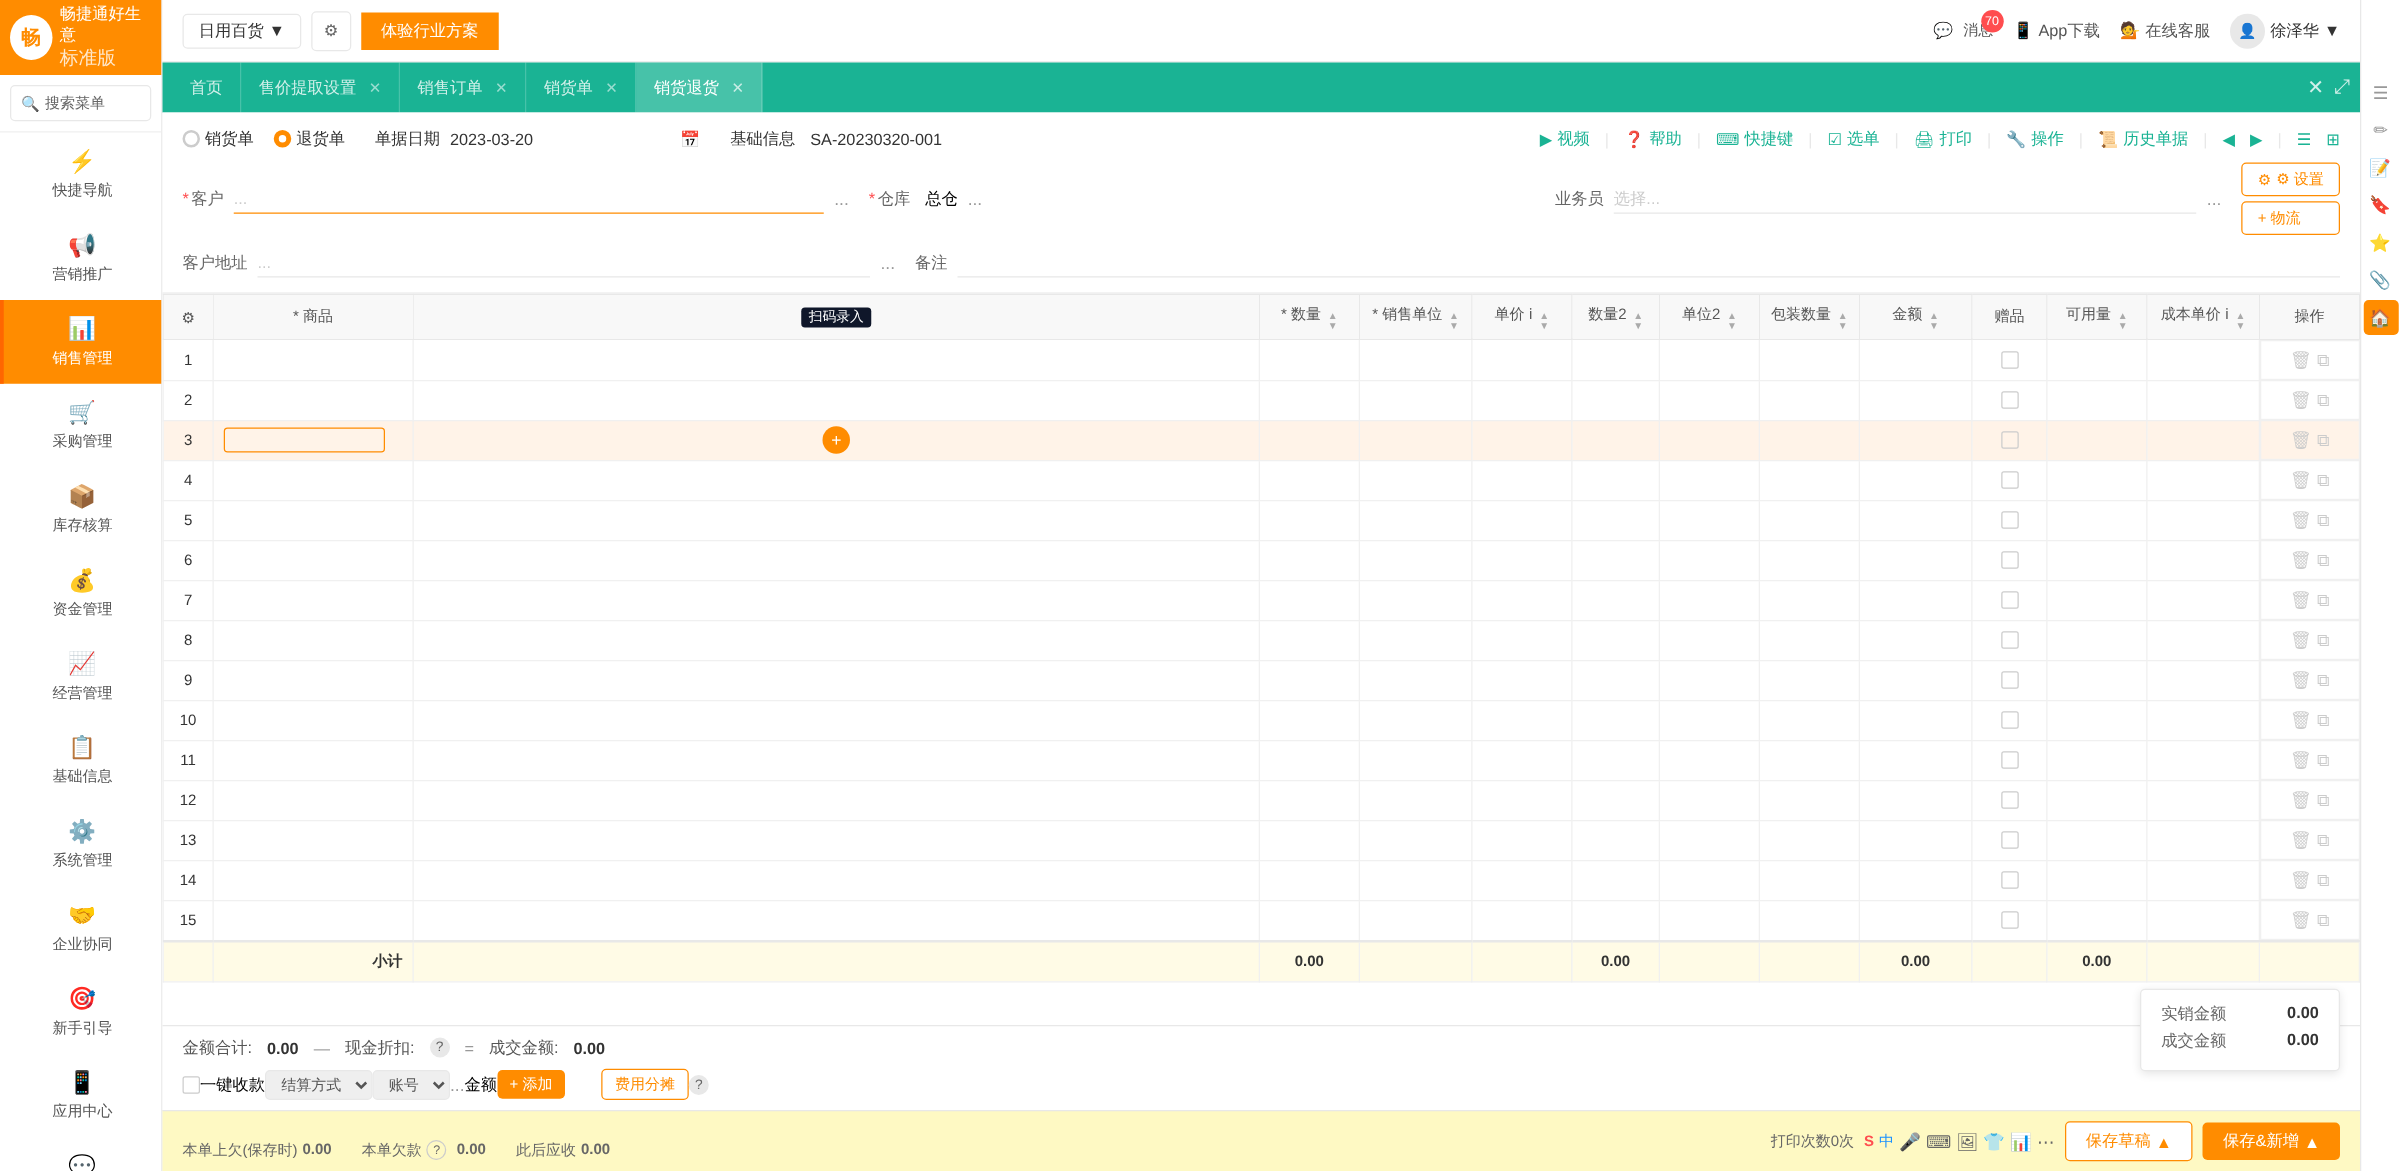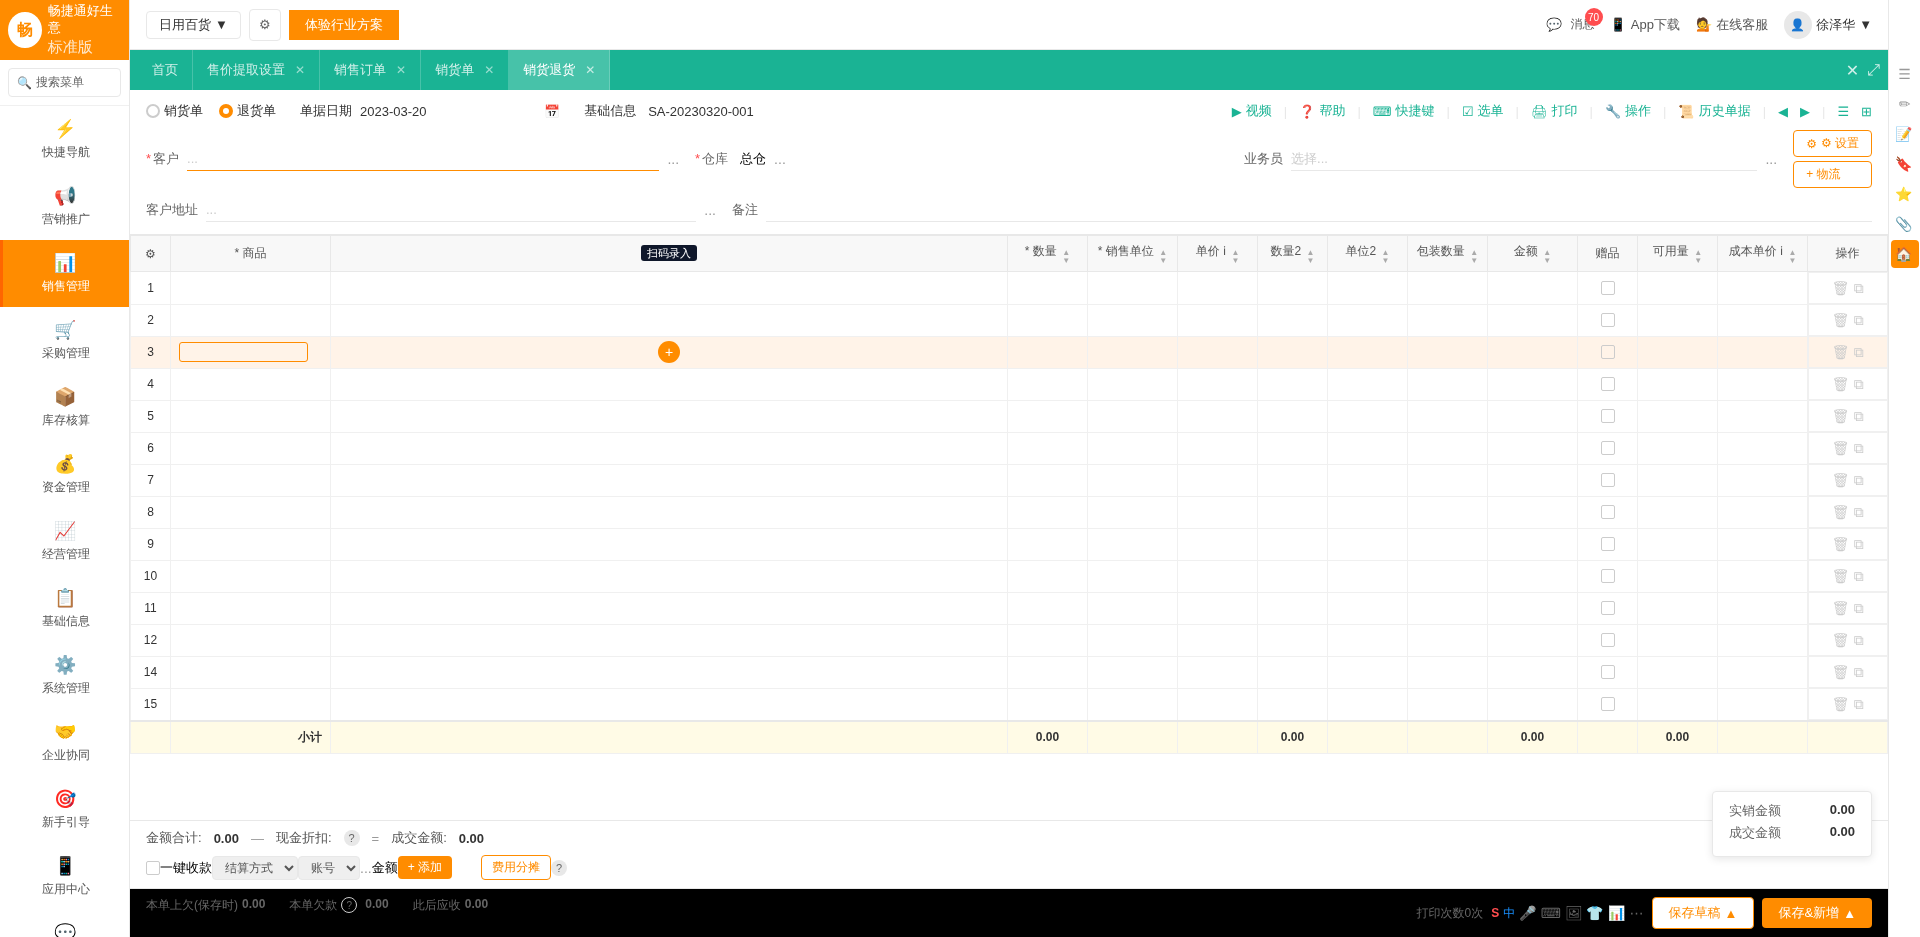--- a/index.html
+++ b/index.html
@@ -98,21 +98,21 @@
     .amount-label { color: #555; }
     .amount-value { color: #333; font-weight: bold; }
     .dash { color: #999; }
     .eq { color: #999; }
     .payment-row { display: flex; align-items: center; gap: 0; font-size: 13px; }
     .payment-checkbox { width: 14px; height: 14px; border: 1px solid #ccc; border-radius: 2px; }
     .payment-select { border: 1px solid #e8e8e8; border-radius: 4px; padding: 3px 8px; font-size: 12px; color: #555; cursor: pointer; }
     .fee-btn { background: #fff; border: 1px solid #ff8c00; color: #ff8c00; padding: 3px 10px; border-radius: 4px; cursor: pointer; font-size: 12px; margin-left: 29px; }
     .help-icon { width: 16px; height: 16px; border-radius: 50%; background: #e8e8e8; color: #666; font-size: 11px; display: flex; align-items: center; justify-content: center; cursor: pointer; }
 
-    .footer-bar { display: flex; align-items: flex-start; justify-content: space-between; padding: 8px 16px; background: #000000; border-top: 1px solid #e8e8e8; font-size: 12px; color: #666; gap: 28px; }
+    .footer-bar { display: flex; align-items: flex-end; justify-content: space-between; padding: 8px 16px; background: #fef9c3; border-top: 1px solid #e8e8e8; font-size: 12px; color: #666; gap: 28px; }
     .footer-info { display: flex; gap: 24px; }
     .footer-info-item { display: flex; gap: 4px; }
     .footer-actions { display: flex; gap: 8px; align-items: center; }
     .print-info { color: #666; }
     .btn-save-draft { background: #fff; border: 1px solid #ff8c00; color: #ff8c00; padding: 6px 16px; border-radius: 4px; cursor: pointer; font-size: 13px; display: flex; align-items: center; gap: 4px; }
     .btn-save-new { background: #ff8c00; border: none; color: #fff; padding: 6px 16px; border-radius: 4px; cursor: pointer; font-size: 13px; display: flex; align-items: center; gap: 4px; }
 
     
     .right-panel { width: 32px; background: #fff; border-left: 1px solid #e8e8e8; display: flex; flex-direction: column; align-items: center; padding-top: 60px; gap: 2px; }
     .right-panel-btn { width: 28px; height: 28px; display: flex; align-items: center; justify-content: center; cursor: pointer; color: #999; font-size: 14px; border-radius: 4px; }
@@ -725,20 +725,43 @@
               </div>
             </td>
             <td></td>
             <td></td>
             <td style="display:flex;gap:4px;justify-content:center;align-items:center;height:32px;">
     <span style="cursor:pointer;color:#ccc;font-size:14px;">🗑</span>
     <span style="cursor:pointer;color:#ccc;font-size:14px;">⧉</span>
   </td>
           </tr>
           <tr>
+            <td>13</td>
+            <td style="text-align:left;"></td>
+            <td></td>
+            <td></td>
+            <td></td>
+            <td></td>
+            <td></td>
+            <td></td>
+            <td></td>
+            <td></td>
+            <td>
+              <div class="checkbox-cell">
+                <div class="cb"></div>
+              </div>
+            </td>
+            <td></td>
+            <td></td>
+            <td style="display:flex;gap:4px;justify-content:center;align-items:center;height:32px;">
+    <span style="cursor:pointer;color:#ccc;font-size:14px;">🗑</span>
+    <span style="cursor:pointer;color:#ccc;font-size:14px;">⧉</span>
+  </td>
+          </tr>
+          <tr>
             <td>14</td>
             <td style="text-align:left;"></td>
             <td></td>
             <td></td>
             <td></td>
             <td></td>
             <td></td>
             <td></td>
             <td></td>
             <td></td>

